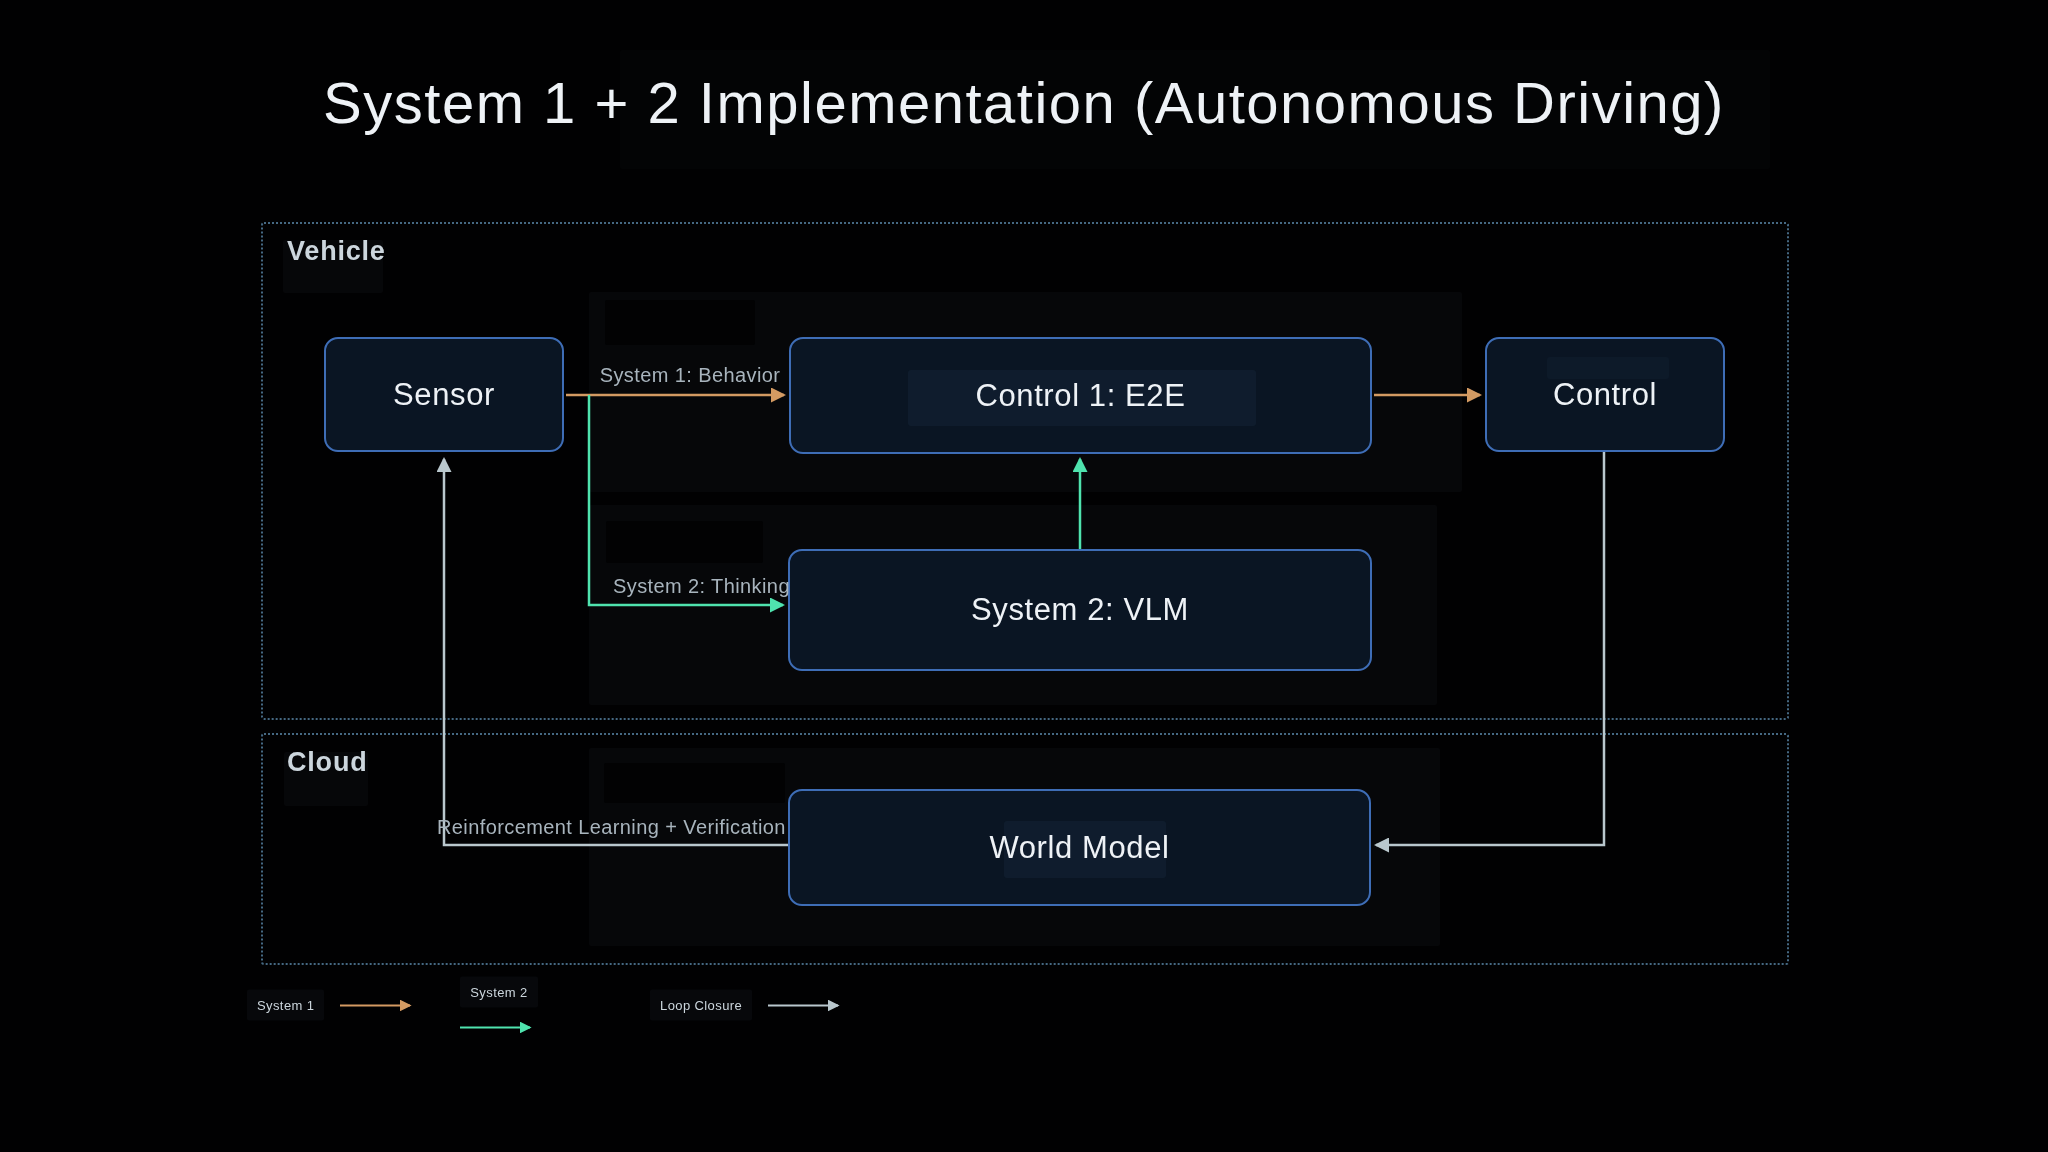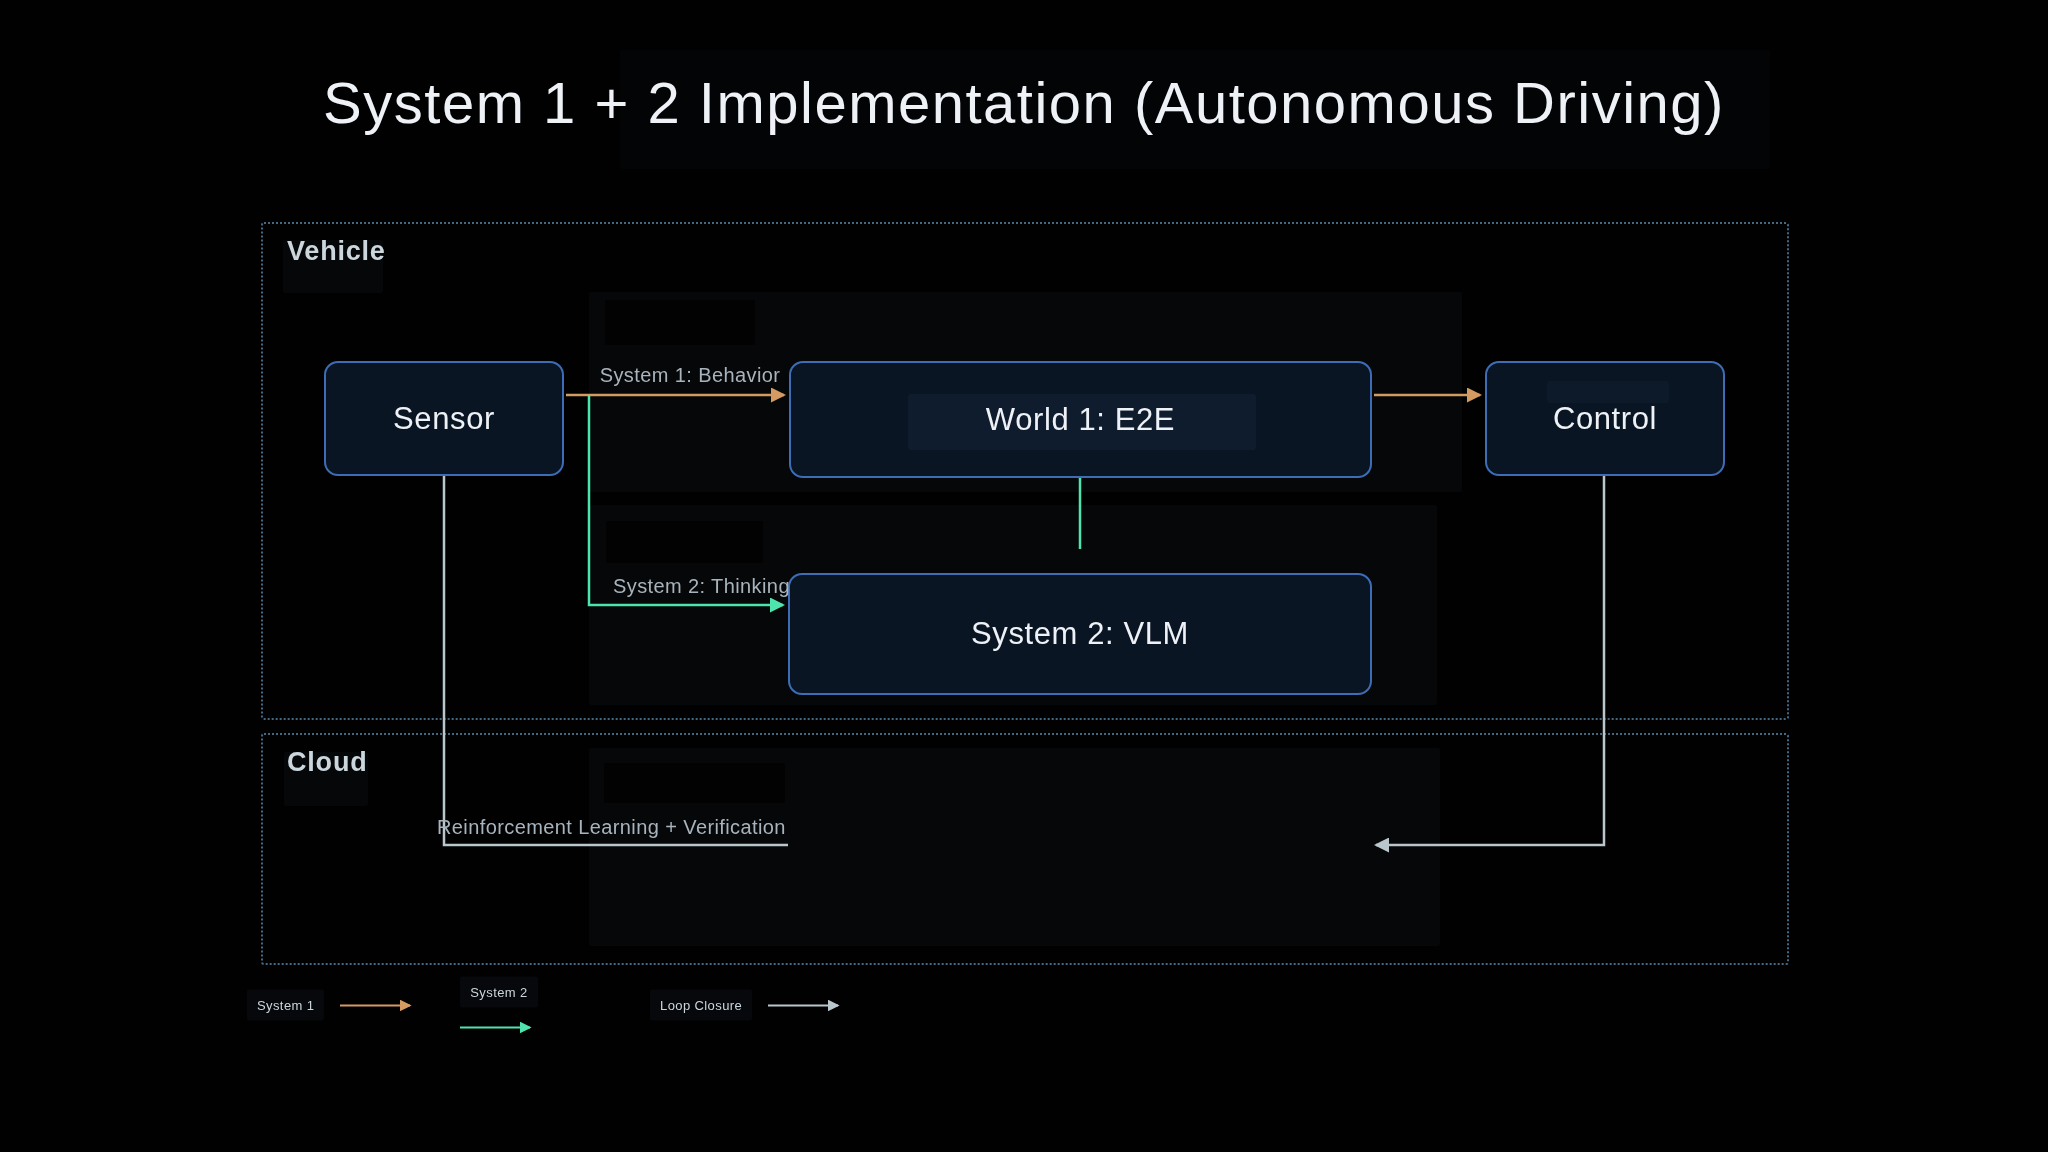--- a/index.html
+++ b/index.html
@@ -35,21 +35,21 @@
   .mk-s1{fill:var(--c-system1,#d39a62);}
   .mk-s2{fill:var(--c-system2,#4fe3ae);}
   .mk-loop{fill:var(--c-loop,#b9c7cd);}
   
   .node{
     position:absolute;display:flex;align-items:center;justify-content:center;
     background:var(--c-node-fill,#0a1523);
     border:2px solid var(--c-node-border,#3e6db6);
     border-radius:14px;box-sizing:border-box;
     color:var(--c-node-text,#eef2f6);
-    font-size:31px;letter-spacing:0.6px;margin-top:24px;
+    font-size:31px;letter-spacing:0.6px;
   }
   .node--sensor{left:324px;top:337px;width:240px;height:115px;}
   .node--e2e{left:789px;top:337px;width:583px;height:117px;}
   .node--control{left:1485px;top:337px;width:240px;height:115px;}
   .node--vlm{left:788px;top:549px;width:584px;height:122px;}
   .node--world{left:788px;top:789px;width:583px;height:117px;}
   .node::before{content:"";position:absolute;background:rgba(120,170,230,0.05);border-radius:3px;}
   .node--e2e::before{left:117px;top:31px;width:348px;height:56px;}
   .node--world::before{left:214px;top:30px;width:162px;height:57px;}
   .node--control::before{left:60px;top:18px;width:122px;height:22px;background:rgba(120,170,230,0.035);}
@@ -118,27 +118,30 @@
     <path class="edge s2" d="M 589 395 V 605 H 783" marker-end="url(#mk-s2)"></path>
     <path class="edge s2" d="M 1080 549 V 459" marker-end="url(#mk-s2)"></path>
     <path class="edge loop" d="M 1604 452 V 845 H 1376" marker-end="url(#mk-loop)"></path>
     <path class="edge loop" d="M 788 845 H 444 V 459" marker-end="url(#mk-loop)"></path>
   </svg>
 
   <div class="node node--sensor">
     <span class="node-label">Sensor</span>
   </div>
   <div class="node node--e2e">
-    <span class="node-label">World 1: E2E</span>
+    <span class="node-label">Control 1: E2E</span>
   </div>
   <div class="node node--control">
     <span class="node-label">Control</span>
   </div>
   <div class="node node--vlm">
     <span class="node-label">System 2: VLM</span>
+  </div>
+  <div class="node node--world">
+    <span class="node-label">World Model</span>
   </div>
 
   <div class="edge-label edge-label--behavior">System 1: Behavior</div>
   <div class="edge-label edge-label--thinking">System 2: Thinking</div>
   <div class="edge-label edge-label--rl">Reinforcement Learning + Verification</div>
 
   <div class="legend-item legend-item--system1">
     <span class="legend-label">System 1</span>
     <svg class="legend-arrow" width="82" height="12" viewBox="0 0 82 12">
       <path class="edge s1" d="M2 6 H72" marker-end="url(#mk-s1)"></path>

